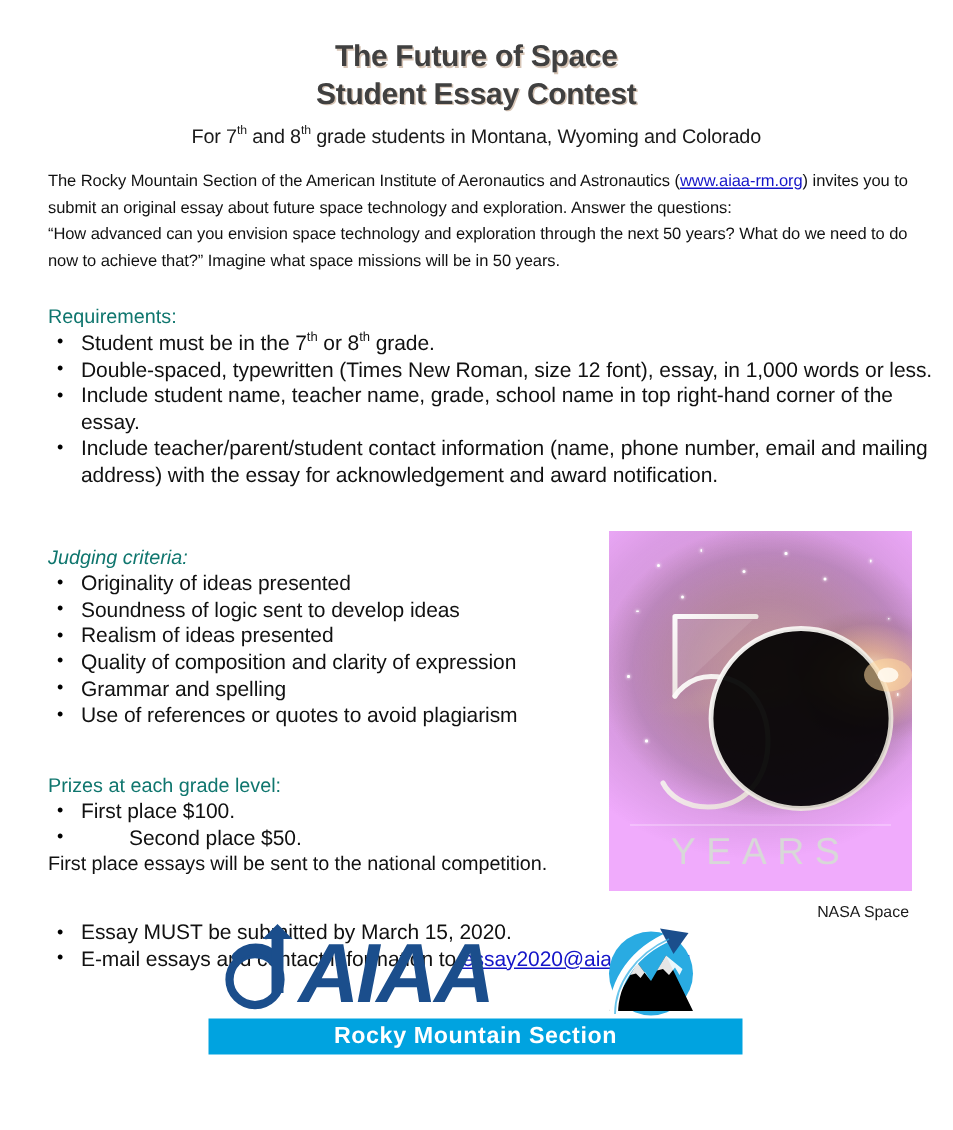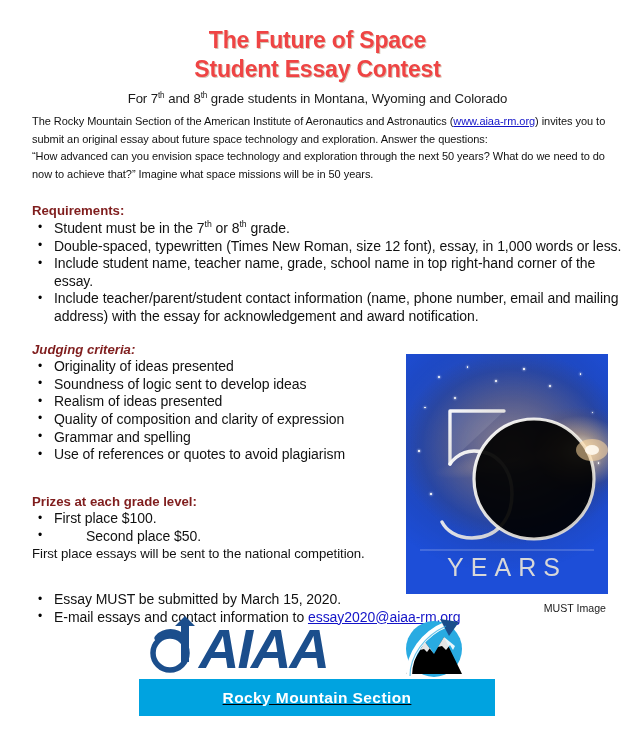--- a/index.html
+++ b/index.html
@@ -22,23 +22,23 @@
     height: 753px;
     background: #ffffff;
   }
 
   
   .title-block {
     padding-top: 26px;
     text-align: center;
   }
   .main-title {
-    font-size: 23px;
+    font-size: 20px;
     font-weight: bold;
-    color: #ef4444;
+    color: #404040;
     line-height: 1.26;
     letter-spacing: -0.2px;
     text-shadow: 1px 1px 0 rgba(120,60,10,0.30);
   }
   .main-title .line2 { display: block; }
 
   .subtitle {
     margin-top: 7px;
     font-size: 13.2px;
     color: #1a1a1a;
@@ -60,22 +60,22 @@
     letter-spacing: -0.05px;
     margin: 0;
   }
   a.link {
     color: #1414C8;
     text-decoration: underline;
   }
 
   .section-head {
     font-size: 13.2px;
-    font-weight: bold;
-    color: #7f1d1d;
+    font-weight: normal;
+    color: #0f766e;
     margin: 0;
     line-height: 17.6px;
   }
   .section-head.italic { font-style: italic; }
 
   ul.bullets {
     list-style: none;
     margin: 0;
     padding: 0;
   }
@@ -97,21 +97,21 @@
   }
   ul.bullets > li.deep-indent {
     padding-left: 54px;
   }
   ul.bullets > li.deep-indent::before {
     left: 6px;
   }
 
   
   #requirements-section { margin-top: 19px; }
-  #judging-section { margin-top: 15px; width: 330px; }
+  #judging-section { margin-top: 37px; width: 330px; }
   #prizes-section { margin-top: 29px; width: 345px; }
   #deadline-section { margin-top: 28px; }
 
   .plain-line {
     font-size: 13.2px;
     line-height: 17.6px;
     color: #111;
     letter-spacing: -0.05px;
   }
 
@@ -119,21 +119,21 @@
   .nasa-figure {
     position: absolute;
     left: 366px;
     top: 338px;
     width: 202px;
   }
   .nasa-img {
     position: relative;
     width: 202px;
     height: 240px;
-    background: #1d4ed8;
+    background: #f0abfc;
     overflow: hidden;
   }
   .galaxy {
     position: absolute;
     left: -22%;
     top: -30%;
     width: 150%;
     height: 150%;
     background:
       radial-gradient(ellipse 26% 17% at 72% 47%, rgba(255,236,190,0.95) 0%, rgba(255,205,120,0.45) 28%, rgba(120,80,40,0.12) 58%, rgba(0,0,0,0) 74%),
@@ -182,26 +182,25 @@
     left: 0;
     top: 0;
     width: 360px;
     height: 62px;
   }
   .aiaa-banner {
     position: absolute;
     left: 2px;
     top: 63px;
     width: 356px;
-    height: 37px;
+    height: 24px;
     background: #00A3E0;
     display: flex;
     align-items: center;
     justify-content: center;
-    text-decoration: underline;
   }
   .aiaa-banner-text {
     color: #ffffff;
     font-size: 15.5px;
     font-weight: bold;
     letter-spacing: 0.4px;
   }
 </style>
 </head>
 <body>
@@ -309,21 +308,21 @@
         <circle cx="128" cy="125" r="60" fill="none" stroke="url(#glowg)" stroke-width="3.2"></circle>
 
         <ellipse cx="186" cy="96" rx="16" ry="11" fill="#ffd9a0" opacity="0.55"></ellipse>
         <ellipse cx="186" cy="96" rx="7" ry="5" fill="#fffaf0" opacity="0.9"></ellipse>
 
         <line x1="14" y1="196" x2="188" y2="196" stroke="#ffffff" stroke-opacity="0.35" stroke-width="1"></line>
 
         <text x="101" y="222" text-anchor="middle" font-family="Liberation Sans, sans-serif" font-size="25" letter-spacing="7" fill="#d8d8d8">YEARS</text>
       </svg>
     </div>
-    <figcaption class="nasa-caption">MUST Image</figcaption>
+    <figcaption class="nasa-caption">NASA Space</figcaption>
   </figure>
 
   <div class="aiaa-logo">
     <svg class="aiaa-wordmark" viewBox="0 0 360 62">
 
       <g>
         <circle cx="33" cy="37" r="17" fill="none" stroke="#1B4E8C" stroke-width="5.5"></circle>
         <path d="M 21 22 A 17 17 0 0 1 46 22" fill="none" stroke="#1B4E8C" stroke-width="7" stroke-linecap="round"></path>
         <path d="M 44 30 L 44 10 L 38 10 L 48 0 L 58 10 L 52 10 L 52 46 L 44 46 Z" fill="#1B4E8C"></path>
       </g>

